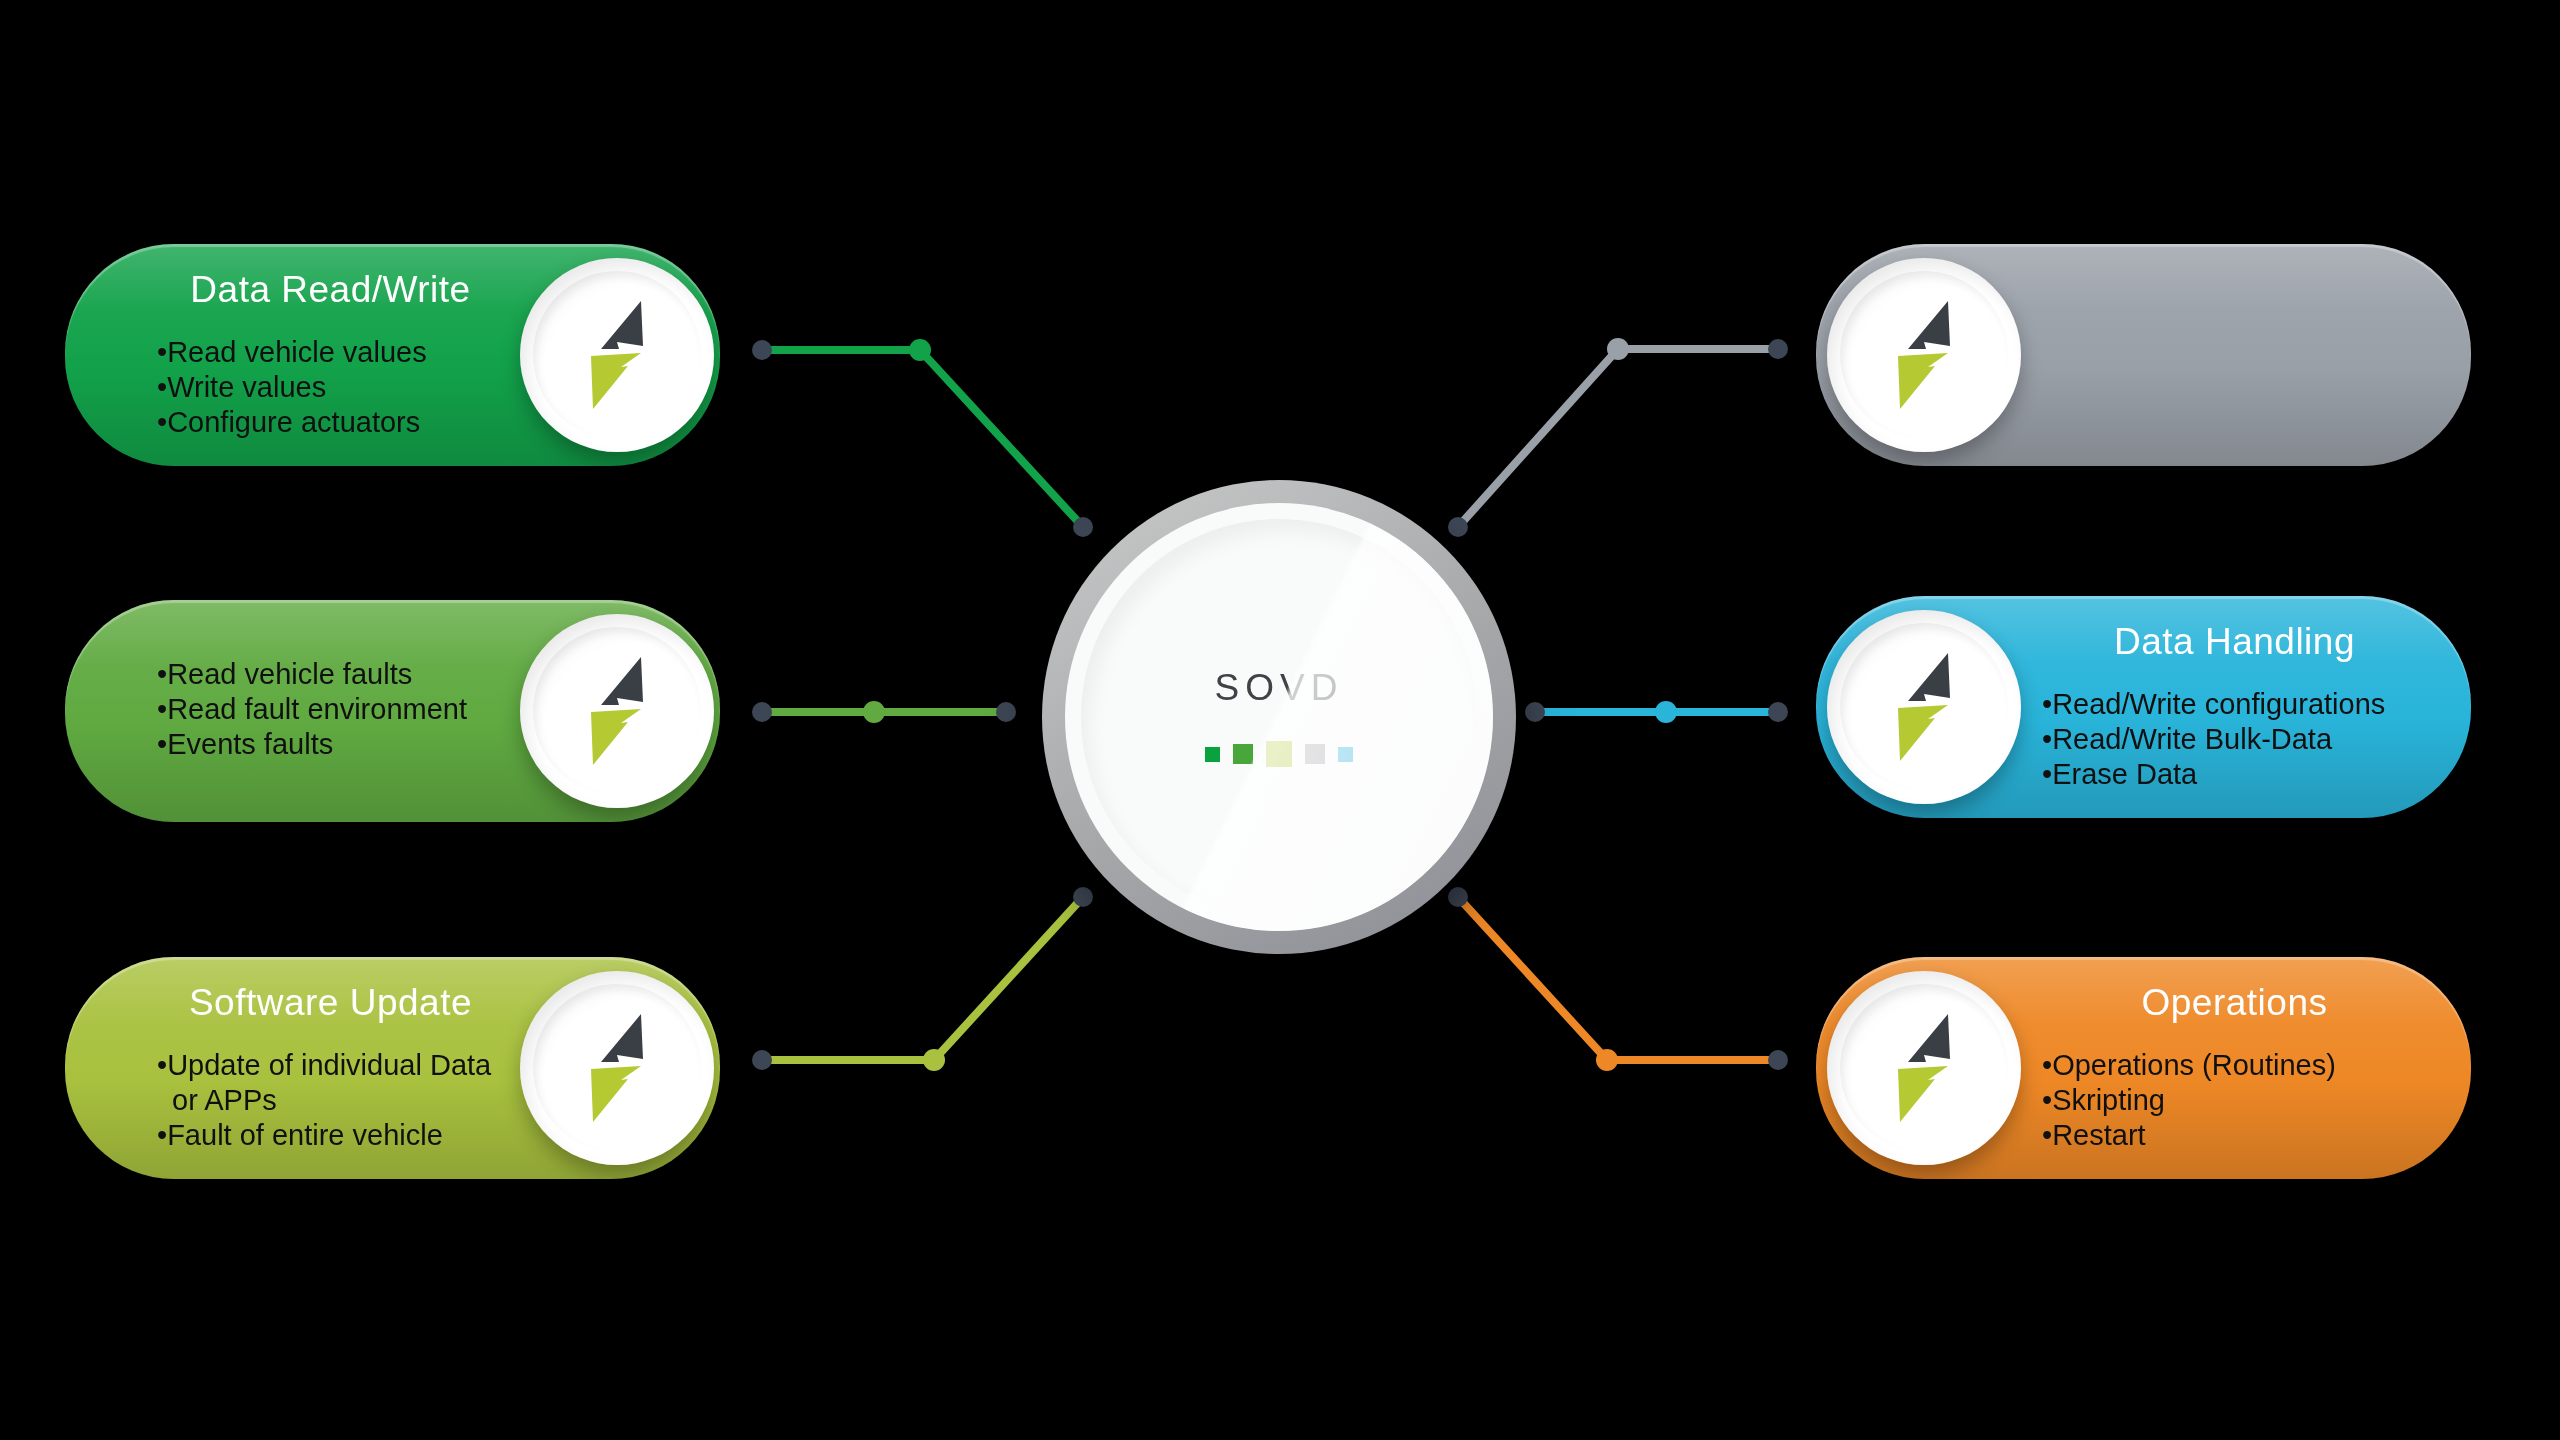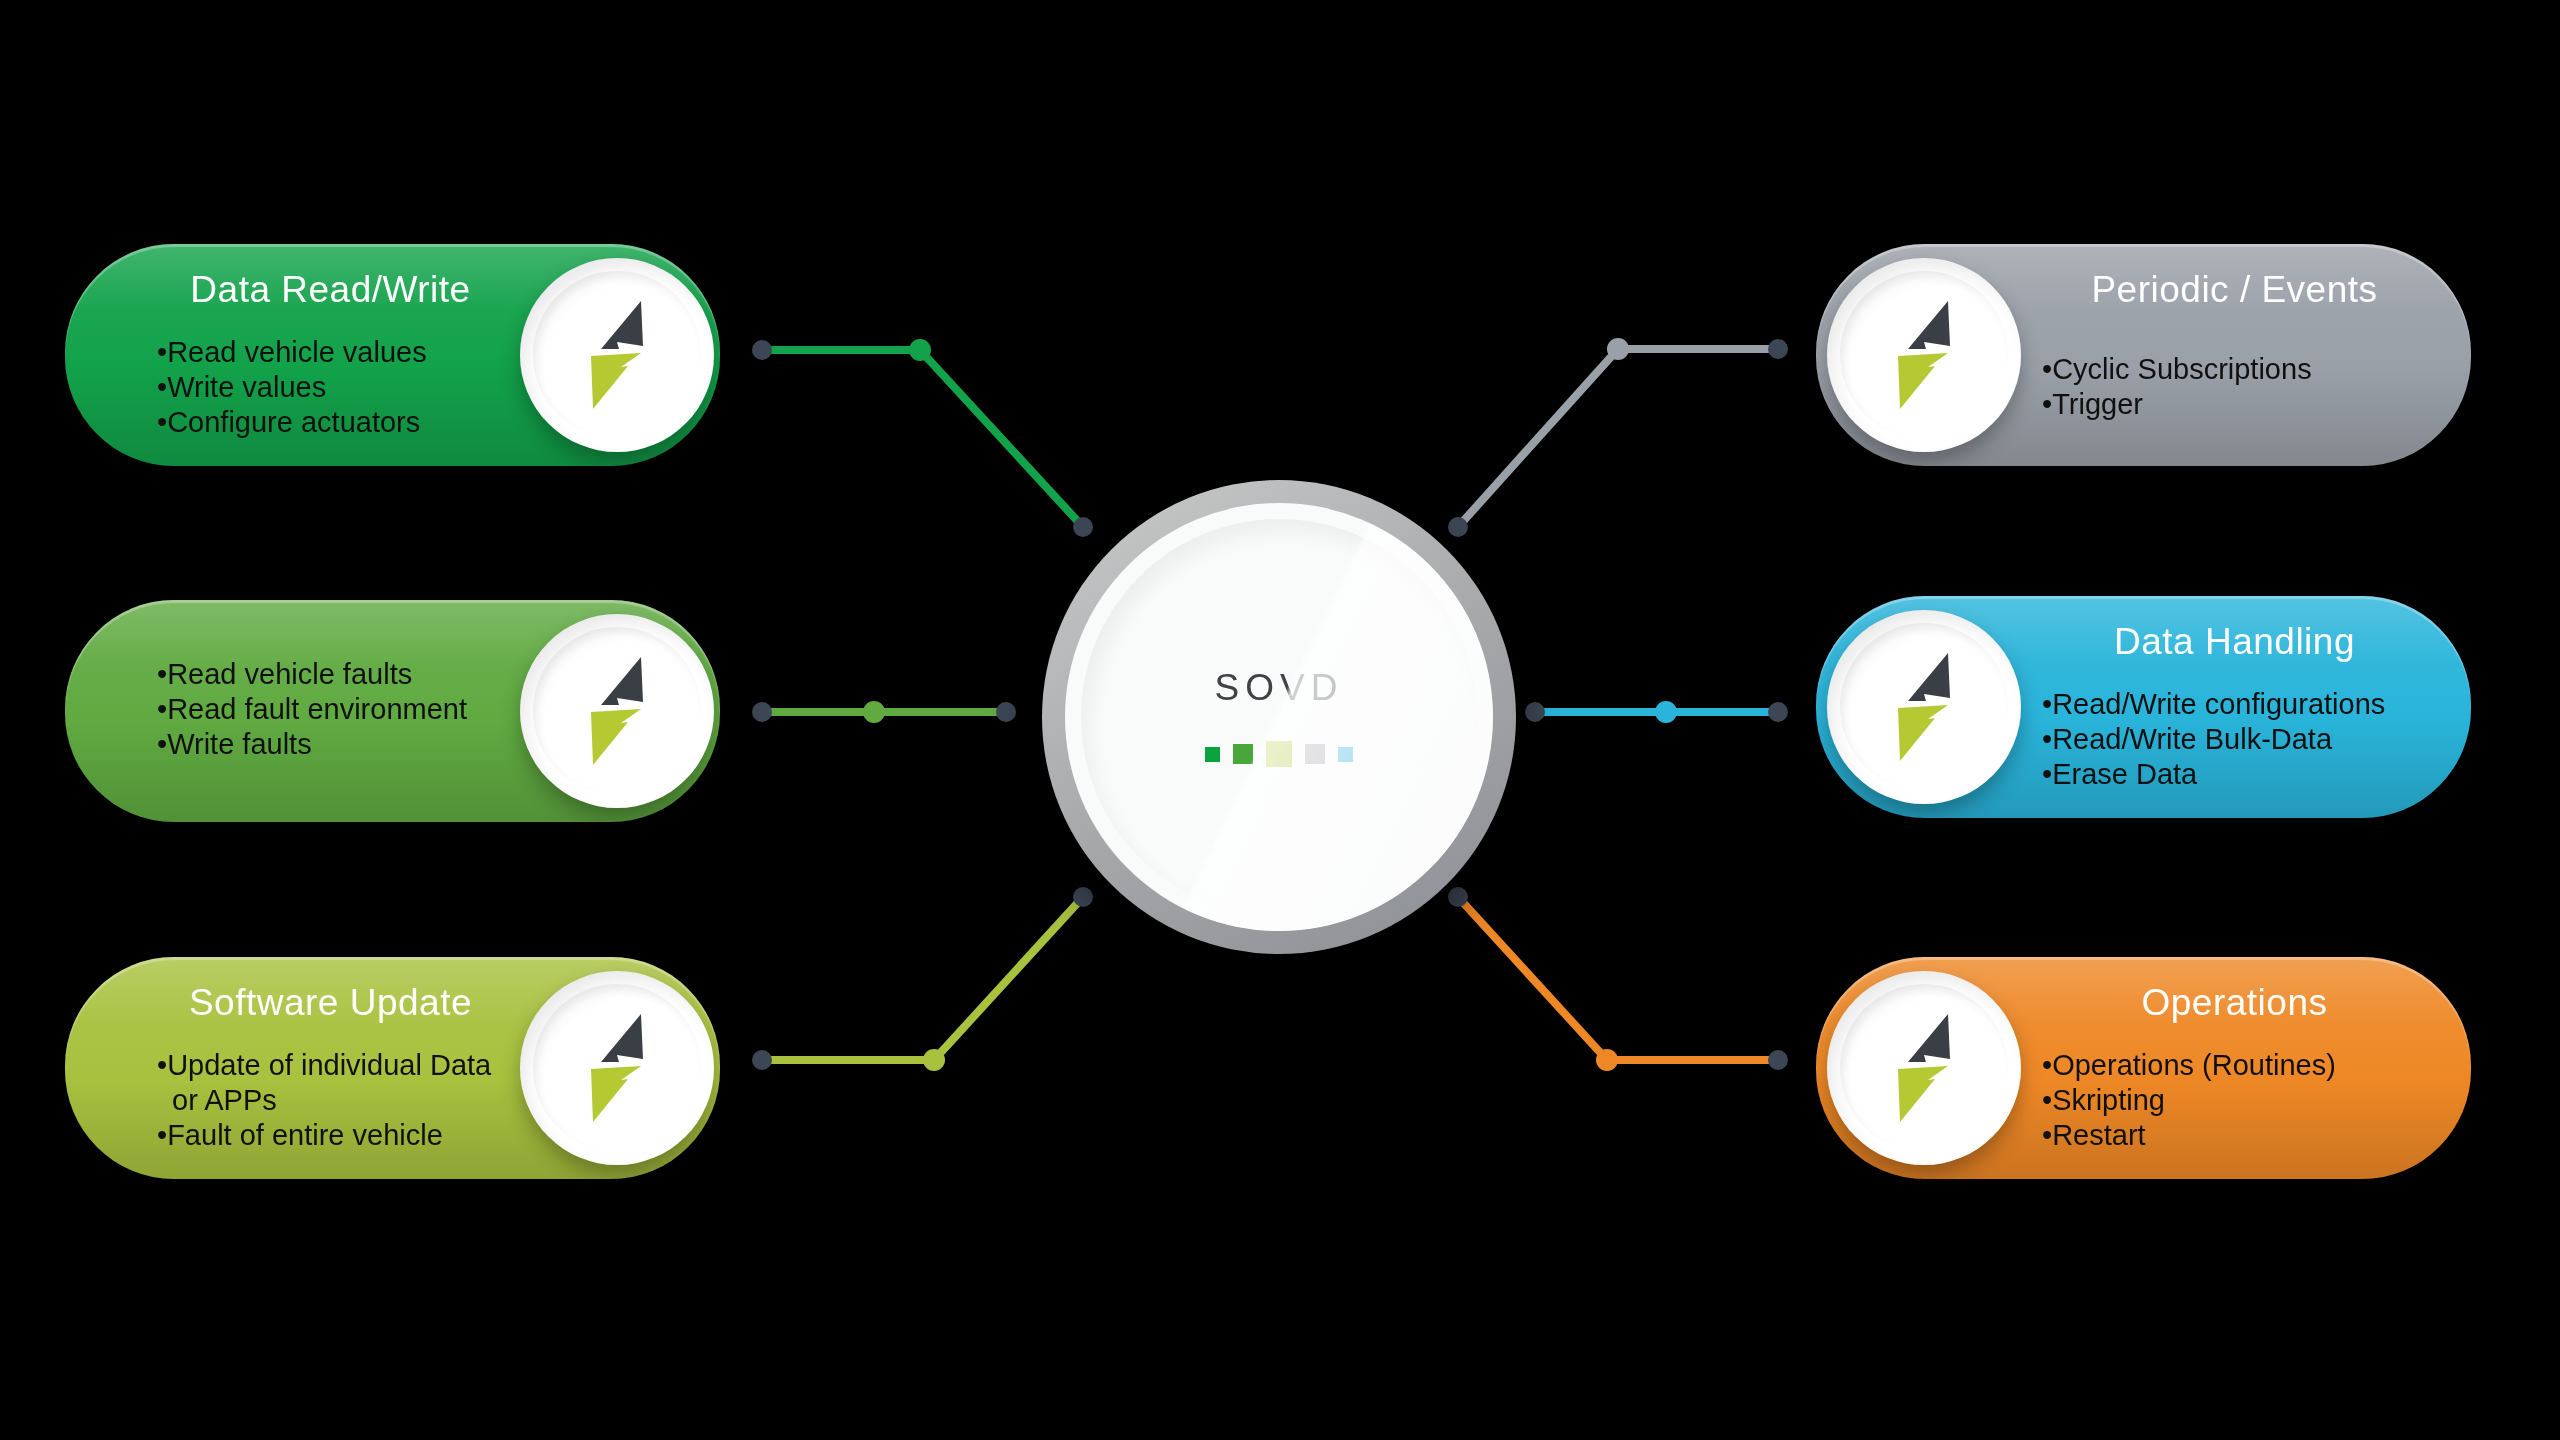--- a/index.html
+++ b/index.html
@@ -123,21 +123,21 @@
         <polygon points="0,55 50,52 30,66 37,65 2,108" style="--c: #b5c933;"></polygon>
       </svg>
     </div>
   </div>
 
   <div class="card left p1" style="--c: #60aa41;">
     <div class="card-content">
       <ul class="card-items">
           <li>Read vehicle faults</li>
           <li>Read fault environment</li>
-          <li>Write faults</li>
+          <li>Events faults</li>
         </ul>
     </div>
     <div class="icon-circle">
       <svg class="bolt" viewBox="0 0 52 108">
         <polygon points="50,0 10,48 28,48 26,41 52,45" style="--c: #3a3f45;"></polygon>
         <polygon points="0,55 50,52 30,66 37,65 2,108" style="--c: #b5c933;"></polygon>
       </svg>
     </div>
   </div>
 
@@ -151,27 +151,20 @@
     </div>
     <div class="icon-circle">
       <svg class="bolt" viewBox="0 0 52 108">
         <polygon points="50,0 10,48 28,48 26,41 52,45" style="--c: #3a3f45;"></polygon>
         <polygon points="0,55 50,52 30,66 37,65 2,108" style="--c: #b5c933;"></polygon>
       </svg>
     </div>
   </div>
 
   <div class="card right p3" style="--c: #9aa0a8;">
-    <div class="card-content">
-      <div class="card-title">Periodic / Events</div>
-      <ul class="card-items">
-          <li>Cyclic Subscriptions</li>
-          <li>Trigger</li>
-        </ul>
-    </div>
     <div class="icon-circle">
       <svg class="bolt" viewBox="0 0 52 108">
         <polygon points="50,0 10,48 28,48 26,41 52,45" style="--c: #3a3f45;"></polygon>
         <polygon points="0,55 50,52 30,66 37,65 2,108" style="--c: #b5c933;"></polygon>
       </svg>
     </div>
   </div>
 
   <div class="card right p4" style="--c: #29b4da;">
     <div class="card-content">

